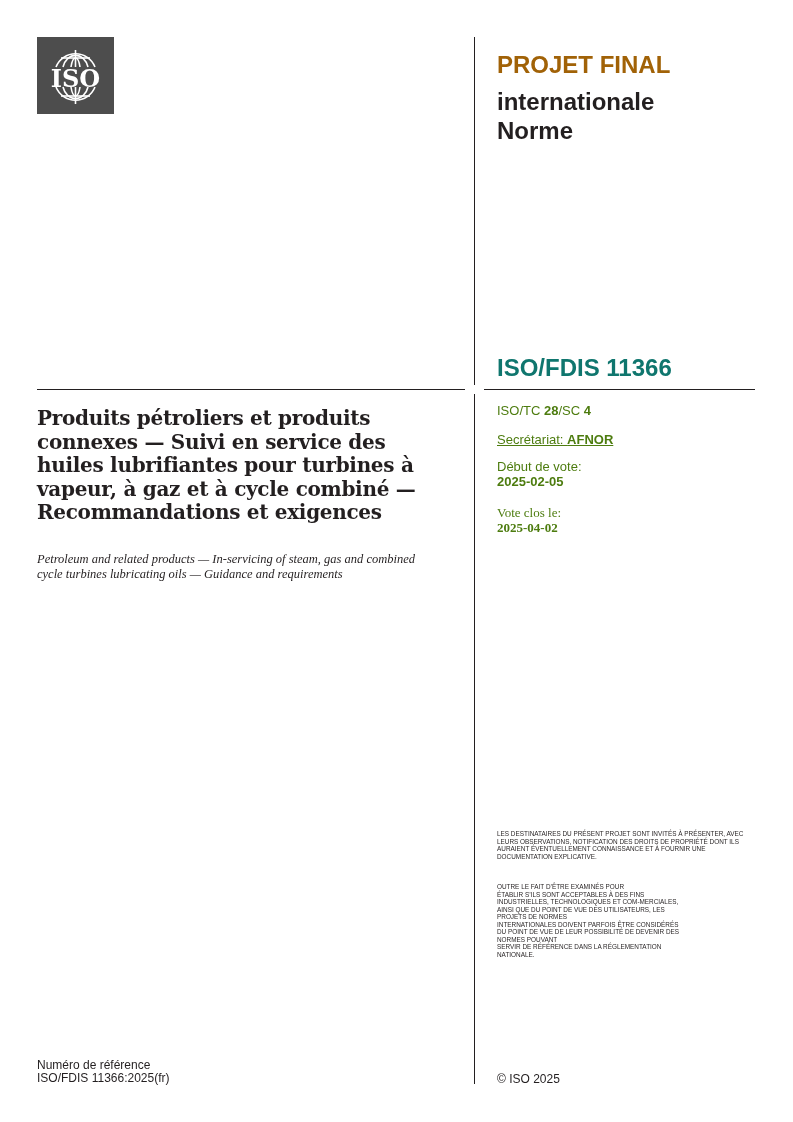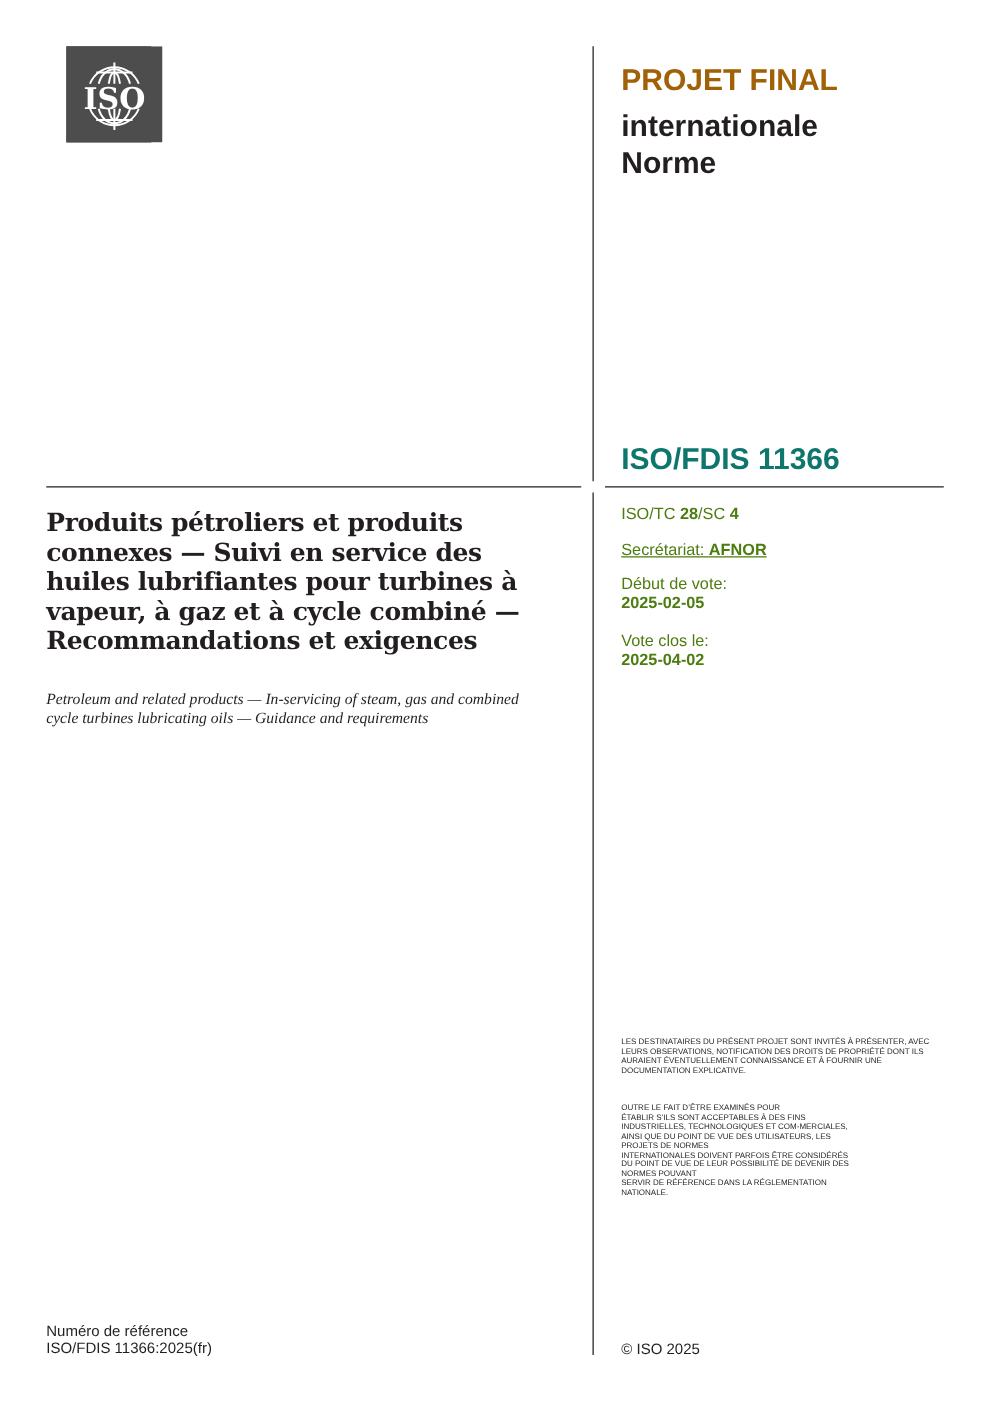--- a/index.html
+++ b/index.html
@@ -6,21 +6,20 @@
   body {
     width: 793px; height: 1122px; position: relative; overflow: hidden;
     font-family: "Liberation Sans", sans-serif; color: #231f20;
   }
   .abs { position: absolute; }
 
   
   .logo {
     left: 37px; top: 37px; width: 68px; height: 77px;
     background: #4d4d4d;
-    margin-left: 16px;
   }
   .logo svg { display: block; width: 77px; height: 77px; }
 
   
   .vline-top { left: 474px; top: 37px; width: 1px; height: 348px; background: #231f20; }
   .vline-bottom { left: 474px; top: 394px; width: 1px; height: 690px; background: #231f20; }
 
   
   .hrule-left { left: 37px; top: 389px; width: 428px; height: 1px; background: #231f20; }
   .hrule-right { left: 484px; top: 389px; width: 271px; height: 1px; background: #231f20; }
@@ -39,21 +38,21 @@
     left: 497px; top: 354px;
     font-weight: bold; font-size: 24px; line-height: 28px; color: #0f766e;
   }
 
   
   .meta { left: 497px; width: 250px; font-size: 13px; line-height: 15px; color: #4d7c0f; }
   .meta b { font-weight: bold; }
   .meta-committee { top: 403px; }
   .meta-secretariat { top: 432px; text-decoration: underline; }
   .meta-vote-start { top: 459px; }
-  .meta-vote-end { top: 505px; }
+  .meta-vote-end { top: 505px; font-family: Liberation Serif, serif; }
   .meta-date { font-weight: bold; font-size: 13px; }
 
   
   .title-fr {
     left: 37px; top: 407px; width: 400px;
     font-family: "DejaVu Serif", "Liberation Serif", serif;
     font-weight: bold; font-size: 20px; line-height: 23.5px; color: #231f20;
     letter-spacing: -0.3px;
   }
   .title-en {

